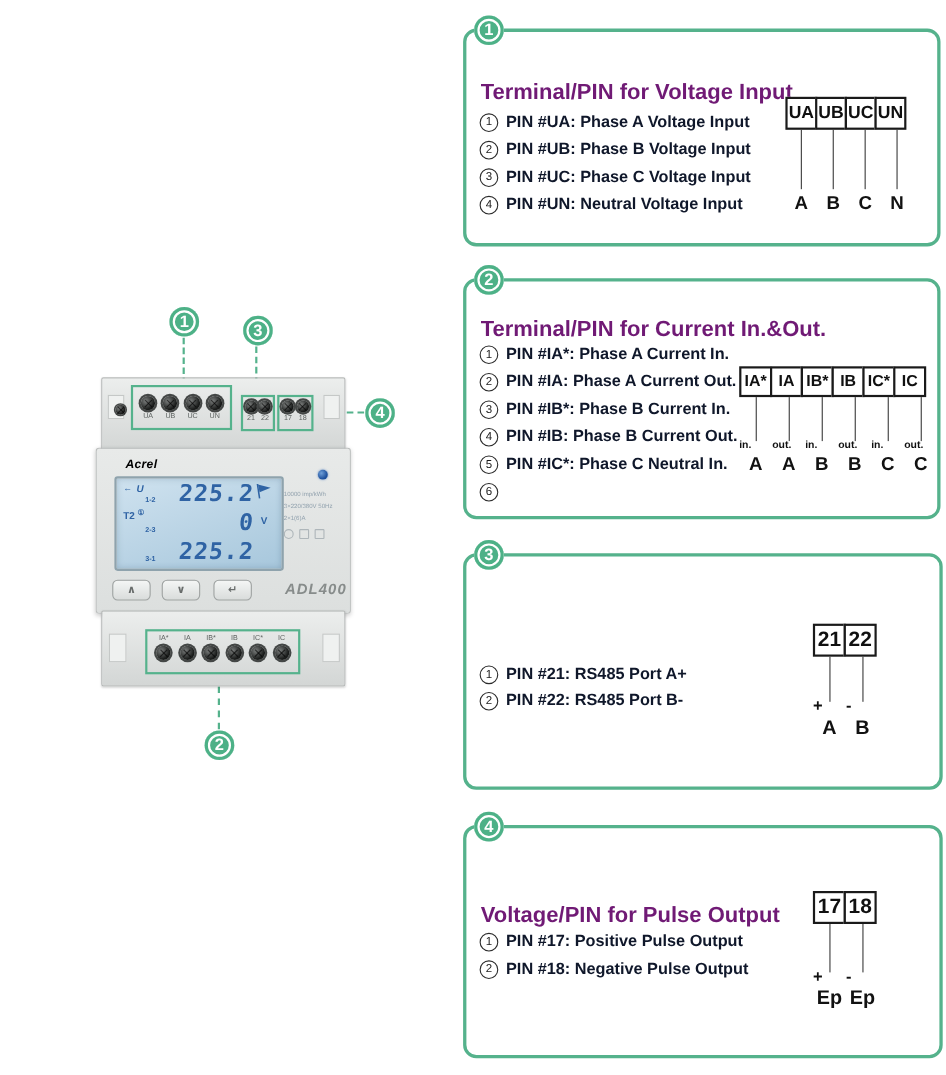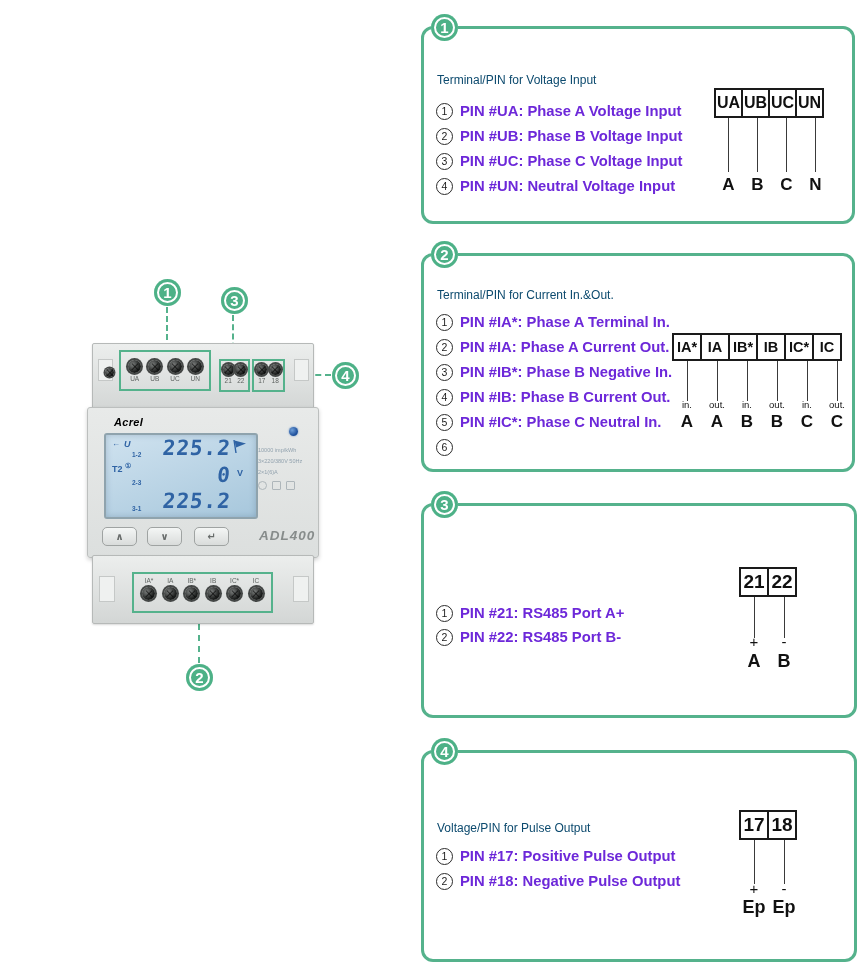--- a/index.html
+++ b/index.html
@@ -4,33 +4,33 @@
 <style>
   html,body{margin:0;padding:0;background:#fff;}
   .page{position:relative;width:860px;height:977px;background:#ffffff;
         font-family:"Liberation Sans",sans-serif;overflow:hidden;}
 
   
   .panel{position:absolute;border:3px solid #55b28c;border-radius:12px;background:#fff;box-sizing:border-box;}
   .panel-badge{position:absolute;left:7px;top:-15px;width:27px;height:27px;border-radius:50%;
       background:#4db187;box-shadow:inset 0 0 0 3px #4db187, inset 0 0 0 5px #ffffff;
       display:flex;align-items:center;justify-content:center;color:#fff;font-weight:700;font-size:15px;}
-  .panel-title{position:absolute;left:13px;color:#0c4a6e;font-weight:400;font-size:12px;white-space:nowrap;}
+  .panel-title{position:absolute;left:13px;color:#701a75;font-weight:700;font-size:20px;white-space:nowrap;}
   .pin-item{position:absolute;left:12px;display:flex;align-items:center;height:18px;}
   .cnum{box-sizing:border-box;width:17px;height:17px;border:1.3px solid #2b2b2b;border-radius:50%;
       font-size:10.5px;line-height:14px;text-align:center;color:#1c1c1c;margin-right:7px;flex:none;}
-  .pin-text{font-weight:700;font-size:14.8px;color:#6d28d9;white-space:nowrap;}
+  .pin-text{font-weight:700;font-size:14.8px;color:#0f172a;white-space:nowrap;}
 
   .tdiag{position:absolute;}
   .tcells{display:flex;}
   .tcell{box-sizing:border-box;border:2px solid #1a1a1a;background:#fff;margin-left:-2px;
       display:flex;align-items:center;justify-content:center;font-weight:700;color:#101010;}
   .tcell:first-child{margin-left:0;}
   .vline{position:absolute;width:0;border-left:1.3px solid #3a3a3a;}
-  .sublab{position:absolute;font-weight:400;font-size:9.5px;color:#111;text-align:center;}
+  .sublab{position:absolute;font-weight:700;font-size:9.5px;color:#111;text-align:left;}
   .dleg{position:absolute;font-weight:700;color:#111;text-align:center;}
 
   
   .cover{position:absolute;background:linear-gradient(#eceeed,#d3d6d5);border:1px solid #b6b9b8;
       border-radius:2px;box-shadow:0 1px 2px rgba(0,0,0,.15);}
   .bodymain{position:absolute;background:linear-gradient(#e8eae9,#dcdfde);border:1px solid #bcbfbe;
       border-radius:3px;box-shadow:0 2px 4px rgba(0,0,0,.18);}
   .tab{position:absolute;background:#eff1f0;border:1px solid #c5c8c7;}
   .gbox{position:absolute;border:2px solid #55b28c;box-sizing:border-box;}
   .tcol{display:flex;flex-direction:column;align-items:center;}
@@ -268,29 +268,29 @@
   </div>
 
   <div class="panel" style="left:421px;top:253px;width:434px;height:219px;">
     <div class="panel-badge">
       <span>2</span>
       </div>
     <div class="panel-title" style="top:32px;">Terminal/PIN for Current In.&amp;Out.</div>
 
     <div class="pin-item" style="top:57px;">
       <span class="cnum">1</span>
-      <span class="pin-text">PIN #IA*: Phase A Terminal In.</span>
+      <span class="pin-text">PIN #IA*: Phase A Current In.</span>
       </div>
     <div class="pin-item" style="top:82px;">
       <span class="cnum">2</span>
       <span class="pin-text">PIN #IA: Phase A Current Out.</span>
       </div>
     <div class="pin-item" style="top:107px;">
       <span class="cnum">3</span>
-      <span class="pin-text">PIN #IB*: Phase B Negative In.</span>
+      <span class="pin-text">PIN #IB*: Phase B Current In.</span>
       </div>
     <div class="pin-item" style="top:132px;">
       <span class="cnum">4</span>
       <span class="pin-text">PIN #IB: Phase B Current Out.</span>
       </div>
     <div class="pin-item" style="top:157px;">
       <span class="cnum">5</span>
       <span class="pin-text">PIN #IC*: Phase C Neutral In.</span>
       </div>
     <div class="pin-item" style="top:182px;">

